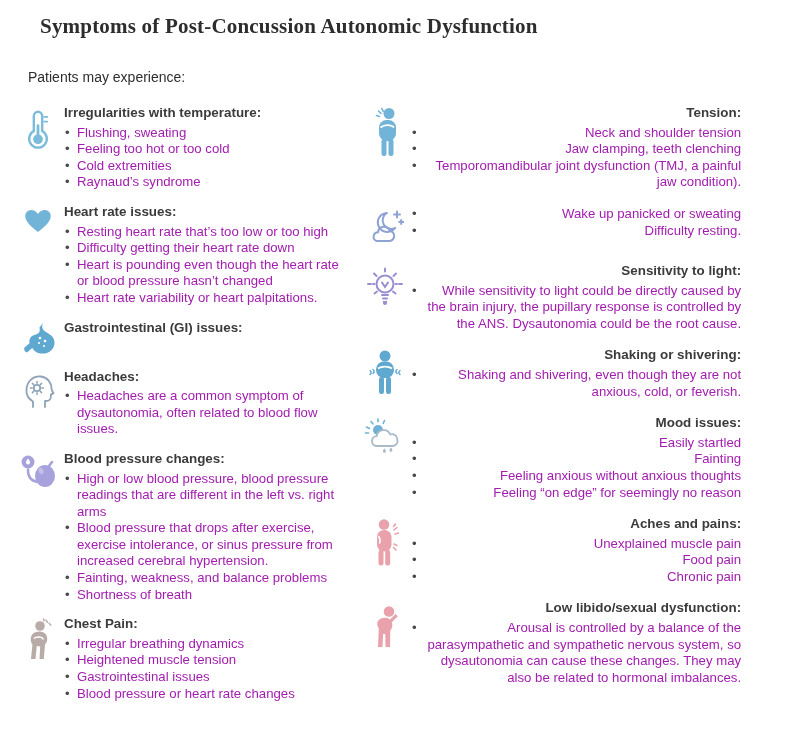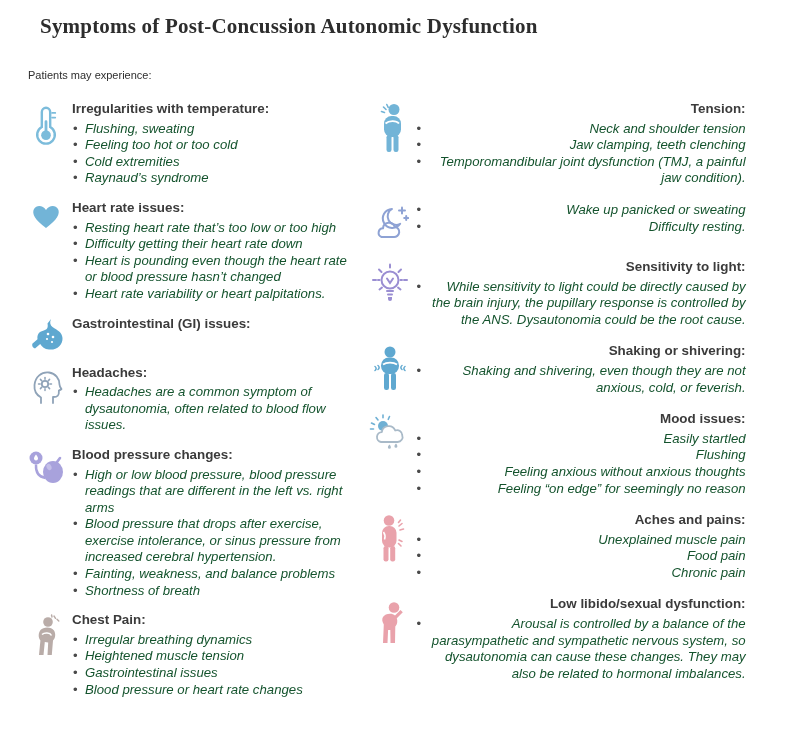--- a/index.html
+++ b/index.html
@@ -9,46 +9,46 @@
     font-family:"Liberation Sans", sans-serif;
     color:#3c3c3c;
     overflow:hidden;
   }
   .page { width:798px; height:748px; position:relative; }
   .title {
     font-size:21px; font-weight:700; color:#2d2d2d;
     letter-spacing:.2px; margin:14px 0 0 40px;font-family:Liberation Serif, serif;
   }
   .subtitle {
-    font-size:11px; color:#2e2e2e; margin:30px 0 0 28px;
+    font-size:14px; color:#2e2e2e; margin:30px 0 0 28px;
   }
   .columns {
     display:flex; align-items:flex-start;
-    margin-top:20px; padding-left:20px;
+    margin-top:20px; padding-left:12px;
   }
   .col { display:flex; flex-direction:column; }
   .col-left  { width:348px; }
   .col-right { width:440px; }
   .symptom { display:flex; }
   .col-left  .symptom { margin-bottom:13px; }
   .col-right .symptom { margin-bottom:15px; }
   .icon-cell {
     width:52px; flex:none; display:flex;
     justify-content:center; align-items:flex-start; padding-top:2px;
   }
   .content { flex:1; }
   .col-left  .content { max-width:286px; }
   .col-right .content { max-width:330px;text-align:right; }
   .heading {
     font-size:13.4px; font-weight:700; color:#3b3b3b;
     margin:0 0 3px 0; line-height:16.6px;
   }
   ul.bullets { margin:0; padding:0; list-style:none; }
   ul.bullets li {
-    font-style:italic; font-size:13.2px; color:#14532d;
+    font-size:13.2px; color:#a21caf;
     line-height:16.6px; padding-left:13px; position:relative;
   }
   ul.bullets li::before {
     content:"\2022"; position:absolute; left:1px; font-style:normal; color:#4a4a4a;
   }
   svg { display:block; }
 </style>
 </head>
 <body>
 
@@ -309,21 +309,21 @@
             <circle cx="14" cy="13" r="5" fill="#6fb0d4"></circle>
             <path d="M12 29a5 5 0 0 1 .8-9.9 7 7 0 0 1 13.4-1.6 5 5 0 0 1 7 4.6 5 5 0 0 1-4.8 6.9z" fill="#fff" stroke="#a9bac8" stroke-width="1.8" stroke-linejoin="round"></path>
             <path d="M20.5 31.5c1 1.3 1.4 2 1.4 2.7a1.5 1.5 0 0 1-3 0c0-.7.5-1.4 1.6-2.7z" fill="#a9bac8"></path>
             <path d="M27 30.5c1 1.3 1.4 2 1.4 2.7a1.5 1.5 0 0 1-3 0c0-.7.5-1.4 1.6-2.7z" fill="#a9bac8"></path>
           </svg>
         </div>
         <div class="content">
           <h2 class="heading">Mood issues:</h2>
           <ul class="bullets">
             <li>Easily startled</li>
-            <li>Flushing</li>
+            <li>Fainting</li>
             <li>Feeling anxious without anxious thoughts</li>
             <li>Feeling “on edge” for seemingly no reason</li>
           </ul>
         </div>
       </section>
 
       <section class="symptom">
         <div class="icon-cell">
           <svg width="36" height="48" viewBox="0 0 36 48">
             <g fill="#e9a2ab">

